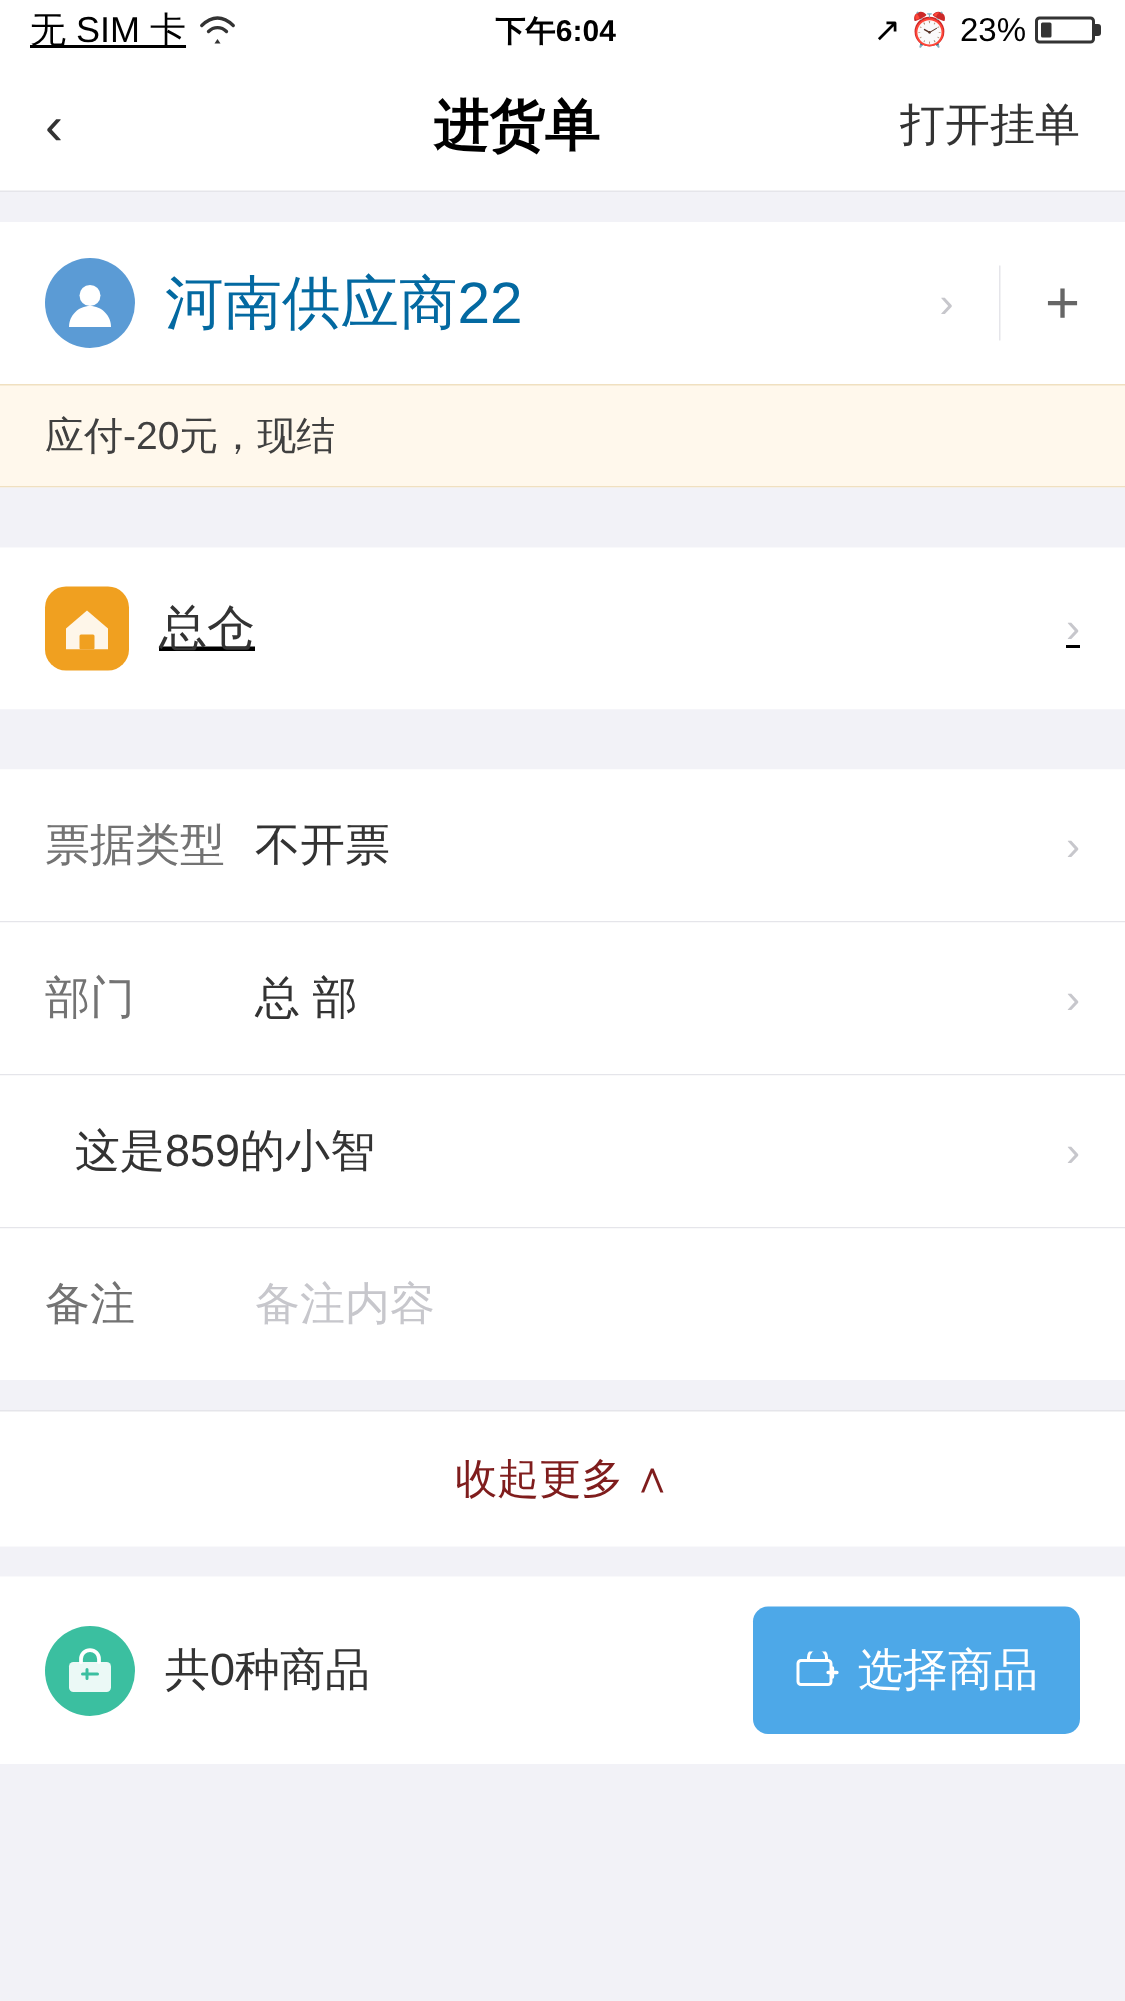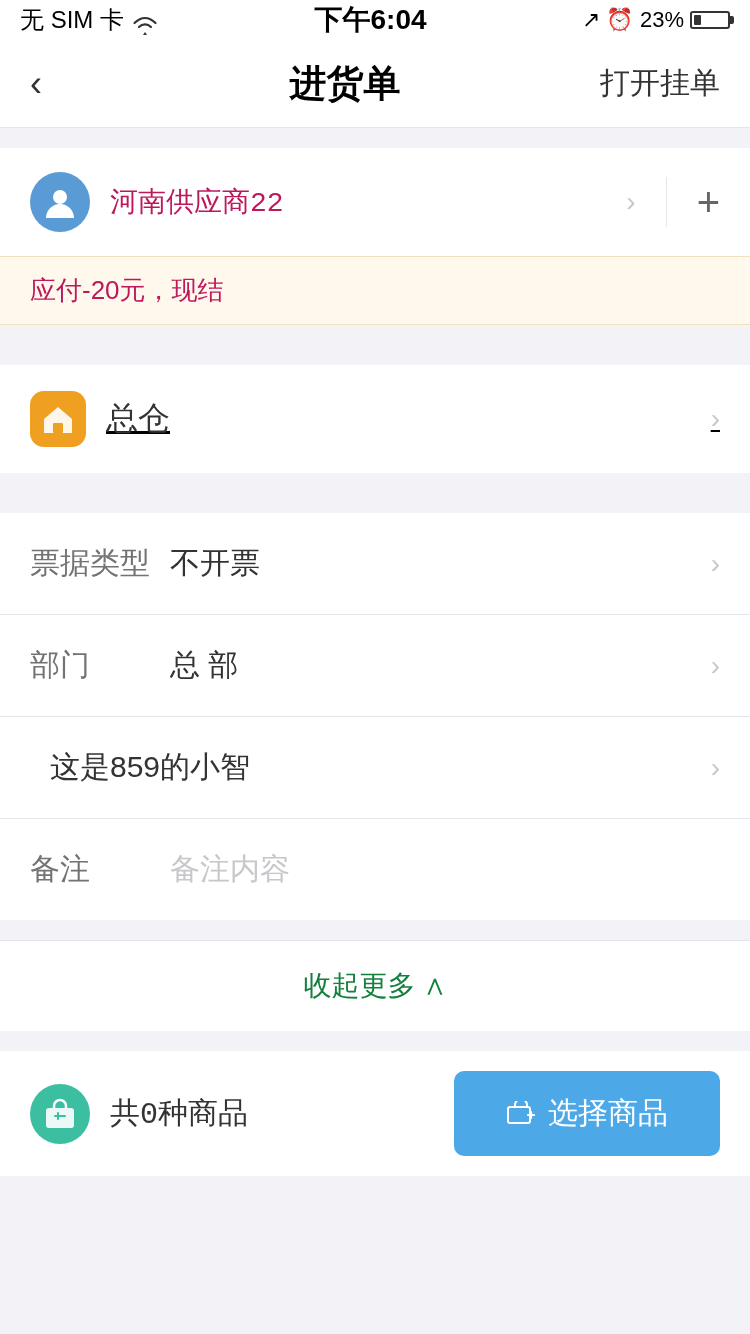--- a/index.html
+++ b/index.html
@@ -17,22 +17,22 @@
       width: 100%;
       height: 40px;
       background: #fff;
       display: flex;
       align-items: center;
       justify-content: space-between;
       padding: 0 20px;
       font-size: 24px;
       font-weight: 500;
     }
-    .status-left { display: flex; align-items: flex-end; gap: 7px; }
-    .status-center { font-size: 28px; font-weight: 600; }
+    .status-left { display: flex; align-items: center; gap: 7px; text-decoration: underline; }
+    .status-center { font-size: 20px; font-weight: 600; }
     .status-right { display: flex; align-items: center; gap: 6px; font-size: 22px; }
     .battery {
       width: 40px; height: 18px;
       border: 2px solid #333;
       border-radius: 3px;
       position: relative;
       display: inline-flex;
       align-items: center;
       padding: 2px;
     }
@@ -108,23 +108,22 @@
       margin-right: 20px;
       flex-shrink: 0;
     }
     .avatar-icon {
       width: 36px;
       height: 36px;
       fill: #fff;
     }
     .supplier-name {
       flex: 1;
-      font-size: 28px;
-      color: #be185d;
-      font-family: Liberation Mono, monospace;
+      font-size: 39px;
+      color: #0369a1;
     }
     .supplier-actions {
       display: flex;
       align-items: center;
       gap: 30px;
     }
     .chevron {
       color: #c7c7cc;
       font-size: 28px;
     }
@@ -142,21 +141,21 @@
 
     
     .alert-banner {
       background: #fff8ec;
       padding: 16px 30px;
       border-top: 1px solid #f0e0c0;
       border-bottom: 1px solid #f0e0c0;
     }
     .alert-text {
       font-size: 26px;
-      color: #be185d;
+      color: #404040;
     }
 
     
     .warehouse-section {
       background: #fff;
       margin-top: 20px;
     }
     .list-row {
       display: flex;
       align-items: center;
@@ -222,21 +221,21 @@
       background: #fff;
       display: flex;
       align-items: center;
       justify-content: center;
       padding: 26px 30px;
       border-top: 1px solid #e5e5ea;
       margin-top: 20px;
     }
     .collapse-text {
       font-size: 28px;
-      color: #15803d;
+      color: #7f1d1d;
     }
 
     
     .bottom-bar {
       background: #fff;
       margin-top: 20px;
       display: flex;
       align-items: center;
       padding: 20px 30px;
       gap: 20px;
@@ -248,27 +247,26 @@
       background: #3bbfa0;
       display: flex;
       align-items: center;
       justify-content: center;
       flex-shrink: 0;
     }
     .product-count {
       flex: 1;
       font-size: 30px;
       color: #333;
-      font-family: Liberation Mono, monospace;
     }
     .select-btn {
       background: #4da8e8;
       color: #fff;
       font-size: 30px;
-      padding: 22px 52px;
+      padding: 22px 28px;
       border-radius: 10px;
       display: flex;
       align-items: center;
       gap: 12px;
       cursor: pointer;
       border: none;
       font-family: inherit;
     }
 
     

